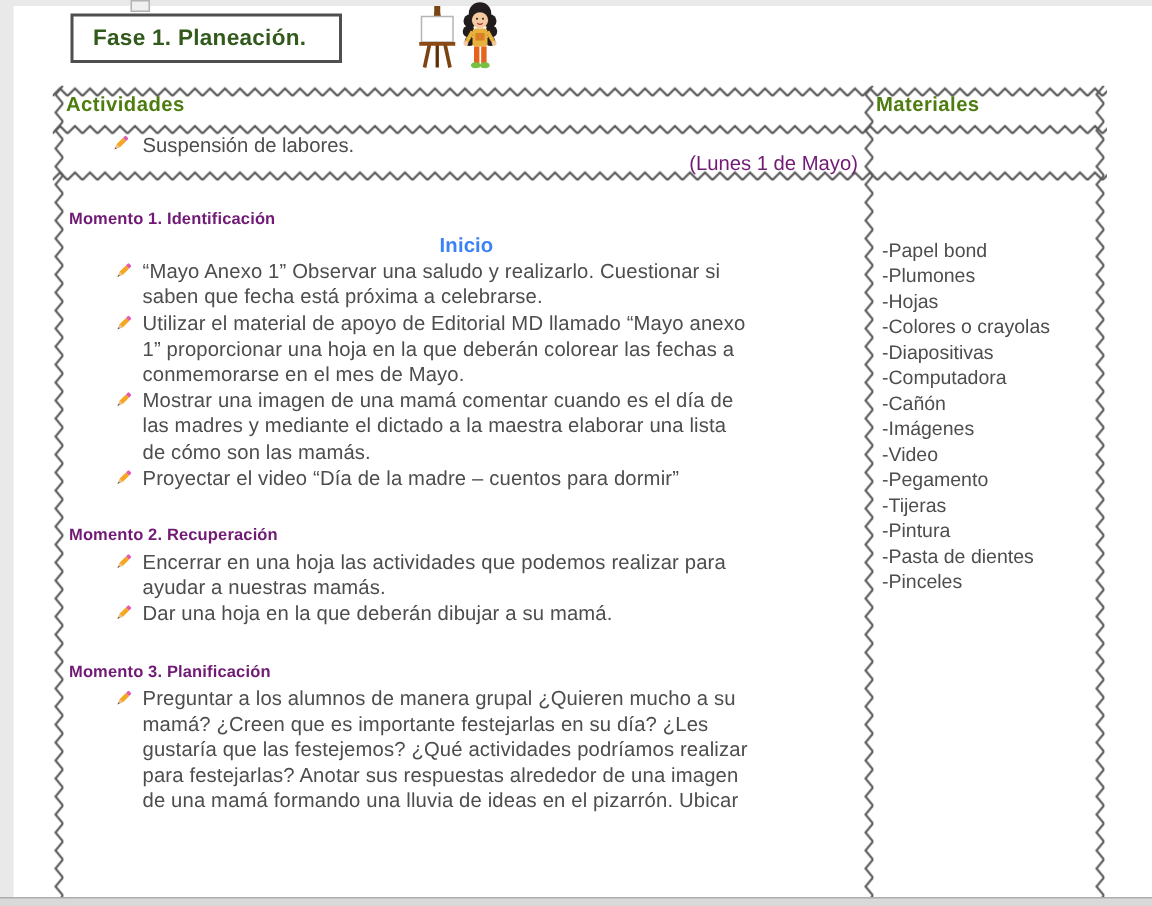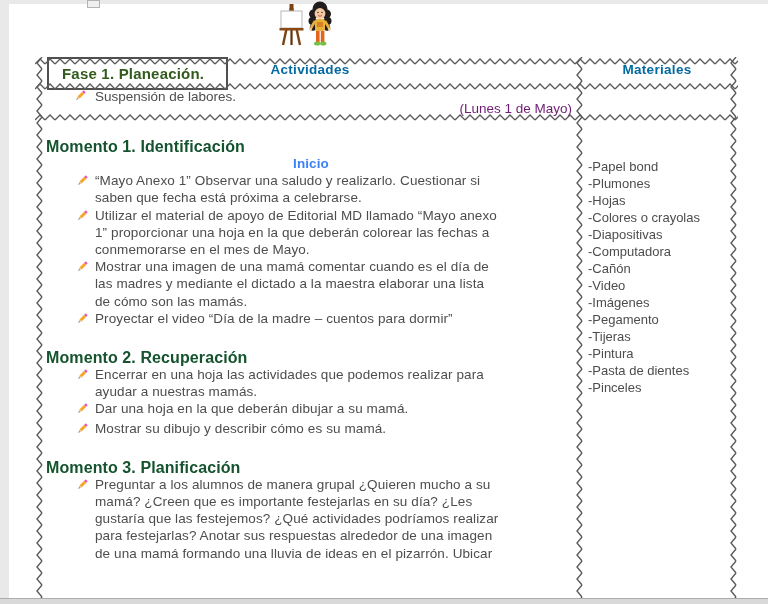--- a/index.html
+++ b/index.html
@@ -13,42 +13,42 @@
   
   .edge-left{left:0;top:0;width:9px;height:604px;background:#e9e9e9;}
   .edge-top{left:0;top:0;width:768px;height:4px;background:#e9e9e9;}
   .edge-bottom{left:0;top:598px;width:768px;height:6px;background:#d9d9d9;border-top:1px solid #adadad;z-index:50;}
   .ruler-tab{left:87px;top:0;width:13px;height:8px;background:#efefef;border:1px solid #b3b3b3;box-sizing:border-box;}
 
   
   .phase-box{
     left:47px;top:9px;width:181px;height:33px;background:#fff;
     border:2px solid #4f4f4f;box-sizing:border-box;
-    display:flex;align-items:center;padding-left:13px;margin-top:48px;
+    display:flex;align-items:center;padding-left:13px;
   }
   .phase-box span{font-weight:bold;font-size:15px;color:#315a1c;letter-spacing:.2px;}
 
   
   .zzh{height:9px;left:35px;width:703px;}
   .zzv{width:9px;top:57px;height:547px;}
   .zzh svg,.zzv svg{display:block;width:100%;height:100%;}
 
   
-  .hdr{top:62px;height:18px;text-align:center;font-weight:bold;font-size:13.5px;color:#0369a1;letter-spacing:.3px;}
+  .hdr{top:62px;height:18px;text-align:left;font-weight:bold;font-size:13.5px;color:#4d7c0f;letter-spacing:.3px;}
   .hdr-act{left:44px;width:532px;}
   .hdr-mat{left:584px;width:146px;}
 
   
   .susp{left:74px;top:89px;display:flex;align-items:flex-start;font-size:13.5px;color:#4d4d4d;}
   .susp .txt{margin-left:8px;}
   .date-line{left:46px;top:101px;width:526px;text-align:right;font-size:13.5px;color:#701a75;}
 
   
   .col-act{left:46px;top:120px;width:530px;font-size:13.5px;line-height:17.2px;letter-spacing:.1px;}
-  .m-title{font-weight:bold;color:#14532d;font-size:16px;line-height:17px;}
+  .m-title{font-weight:bold;color:#701a75;font-size:11px;line-height:17px;}
   .mt-first{margin-top:18px;}
   .mt-next{margin-top:20px;}
   .sub-center{text-align:center;font-weight:bold;color:#3b82f6;font-size:13.5px;line-height:17.2px;}
   .item{display:flex;align-items:flex-start;}
   .item .pencil{flex:0 0 auto;margin:2px 6px 0 30px;}
   .item .itxt{flex:1;}
 
   
   .col-mat{left:588px;top:120px;width:142px;font-size:13px;line-height:17px;color:#4d4d4d;}
   .col-mat .first{margin-top:38px;}
@@ -254,33 +254,20 @@
             <rect x="5" y="3" width="3" height="6" fill="#f6a623"></rect>
             <path d="M5 9 L8 9 L6.5 12.5 Z" fill="#e8c089"></path>
             <path d="M6 10.8 L7 10.8 L6.5 12.5 Z" fill="#4a4a4a"></path>
           </g>
         </svg></span>
     <div class="itxt">
       <div>Dar una hoja en la que deberán dibujar a su mamá.</div>
     </div>
   </div>
 
-  <div class="item">
-    <span class="pencil"><svg width="13" height="13" viewBox="0 0 13 13">
-          <g transform="rotate(45 6.5 6.5)">
-            <rect x="5" y="0.5" width="3" height="2.6" rx="0.8" fill="#e35ab4"></rect>
-            <rect x="5" y="3" width="3" height="6" fill="#f6a623"></rect>
-            <path d="M5 9 L8 9 L6.5 12.5 Z" fill="#e8c089"></path>
-            <path d="M6 10.8 L7 10.8 L6.5 12.5 Z" fill="#4a4a4a"></path>
-          </g>
-        </svg></span>
-    <div class="itxt">
-      <div>Mostrar su dibujo y describir cómo es su mamá.</div>
-    </div>
-  </div>
 
   <div class="m-title mt-next">Momento 3. Planificación</div>
 
   <div class="item">
     <span class="pencil"><svg width="13" height="13" viewBox="0 0 13 13">
           <g transform="rotate(45 6.5 6.5)">
             <rect x="5" y="0.5" width="3" height="2.6" rx="0.8" fill="#e35ab4"></rect>
             <rect x="5" y="3" width="3" height="6" fill="#f6a623"></rect>
             <path d="M5 9 L8 9 L6.5 12.5 Z" fill="#e8c089"></path>
             <path d="M6 10.8 L7 10.8 L6.5 12.5 Z" fill="#4a4a4a"></path>
@@ -298,22 +285,22 @@
 </div>
 
 <div class="abs col-mat">
   <div class="first">-Papel bond</div>
   <div>-Plumones</div>
   <div>-Hojas</div>
   <div>-Colores o crayolas</div>
   <div>-Diapositivas</div>
   <div>-Computadora</div>
   <div>-Cañón</div>
+  <div>-Imágenes</div>
   <div>-Video</div>
-  <div>-Imágenes</div>
   <div>-Pegamento</div>
   <div>-Tijeras</div>
   <div>-Pintura</div>
   <div>-Pasta de dientes</div>
   <div>-Pinceles</div>
 </div>
 
 <div class="abs edge-bottom"></div>
 
 </body></html>

